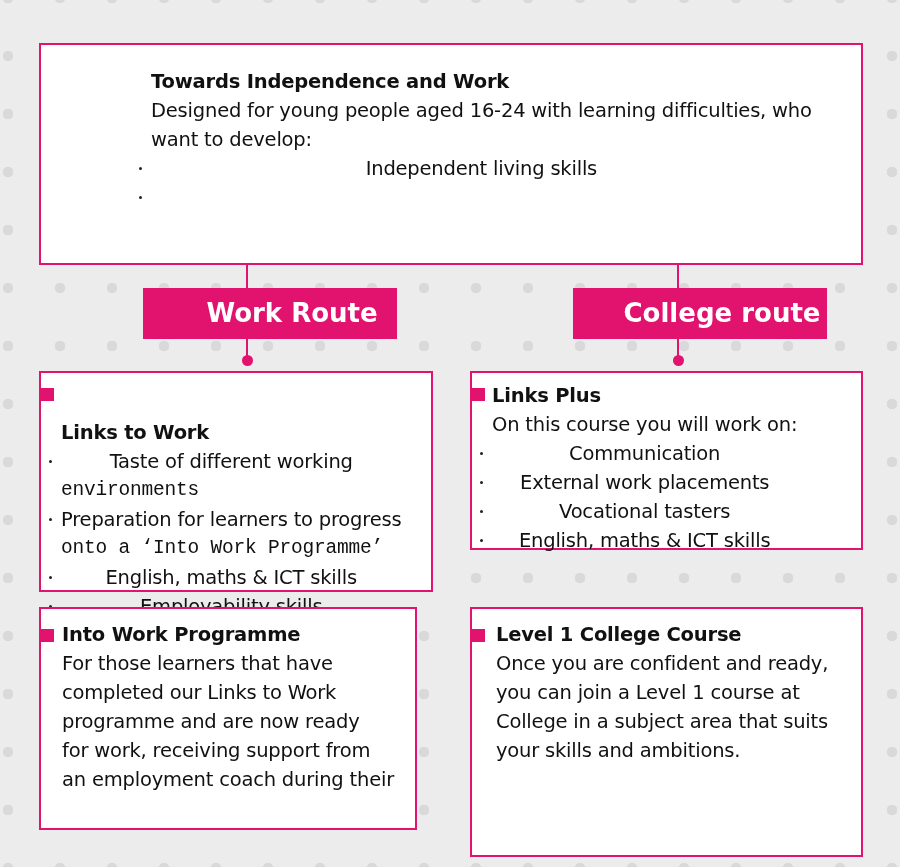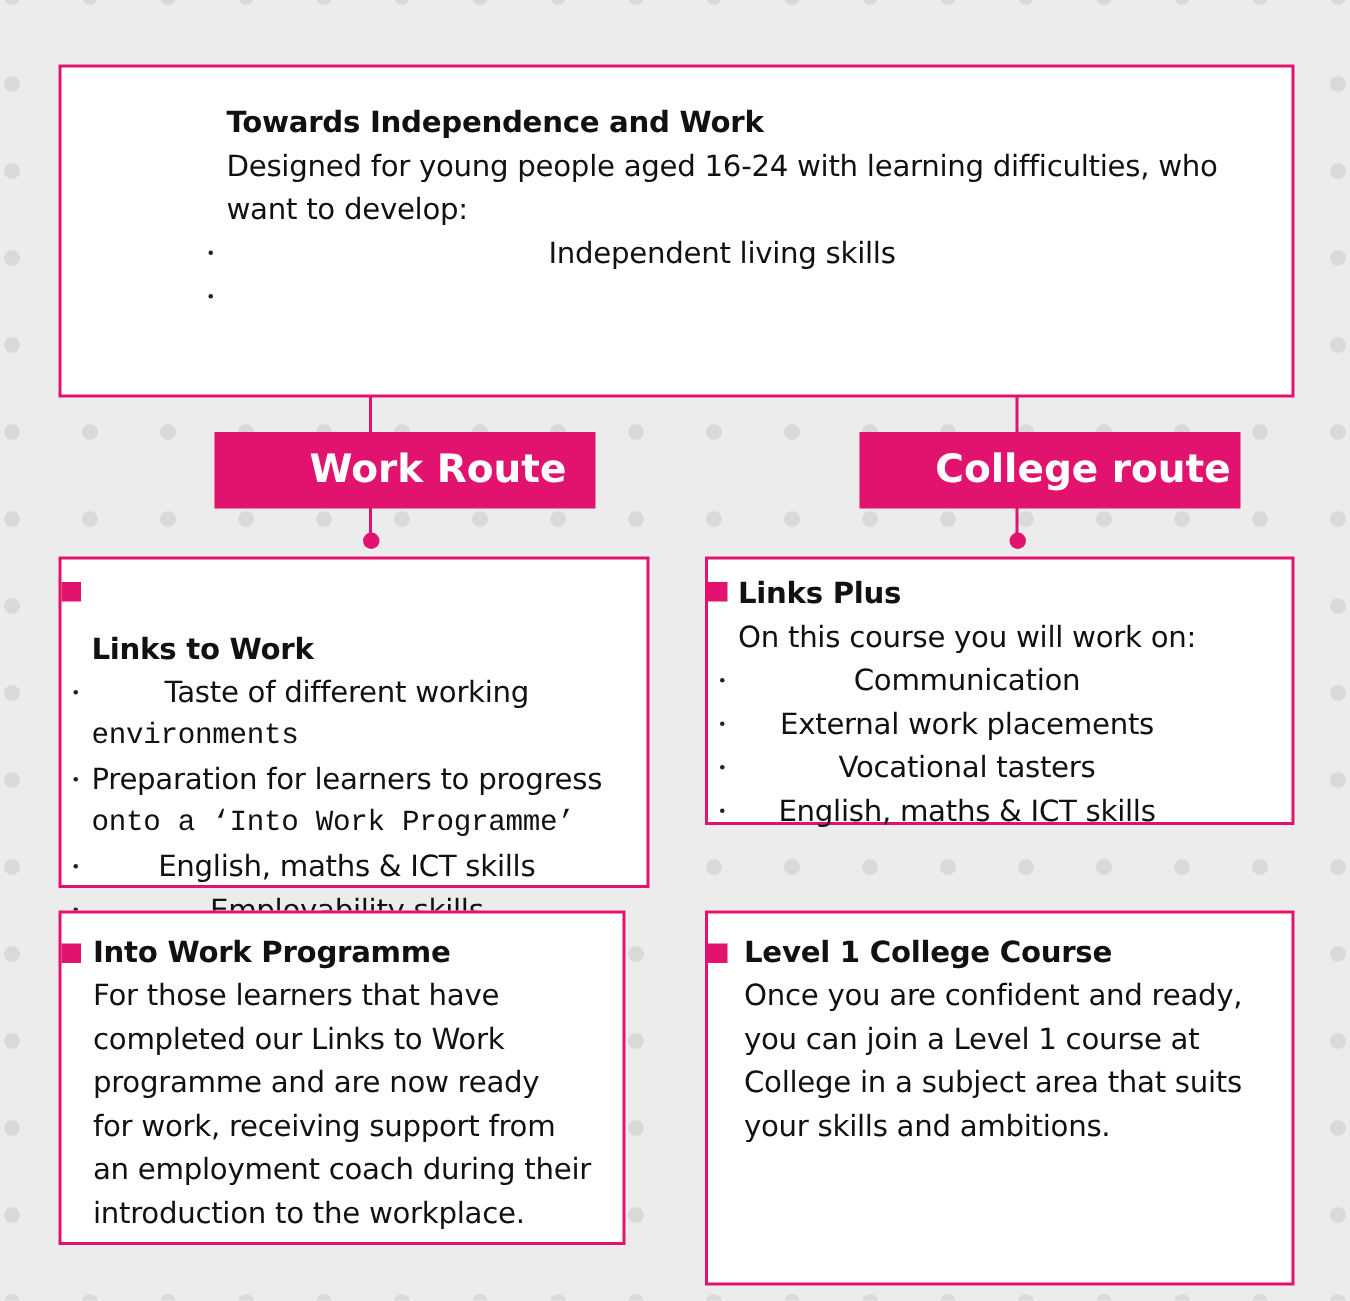--- a/index.html
+++ b/index.html
@@ -86,21 +86,20 @@
 
 <div class="box" style="left:39px; top:607px; width:378px; height:223px;">
   <div class="marker" style="left:0px; top:20px;"></div>
   <div class="txt" style="position:absolute; left:21px; top:11px;">
     <span class="line title">Into Work Programme</span>
     <span class="line">For those learners that have</span>
     <span class="line">completed our Links to Work</span>
     <span class="line">programme and are now ready</span>
     <span class="line">for work, receiving support from</span>
     <span class="line">an employment coach during their</span>
-    <span class="line">introduction to the workplace.</span>
   </div>
 </div>
 
 <div class="box" style="left:470px; top:607px; width:393px; height:250px;">
   <div class="marker" style="left:0px; top:20px;"></div>
   <div class="txt" style="position:absolute; left:24px; top:11px;">
     <span class="line title">Level 1 College Course</span>
     <span class="line">Once you are confident and ready,</span>
     <span class="line">you can join a Level 1 course at</span>
     <span class="line">College in a subject area that suits</span>

